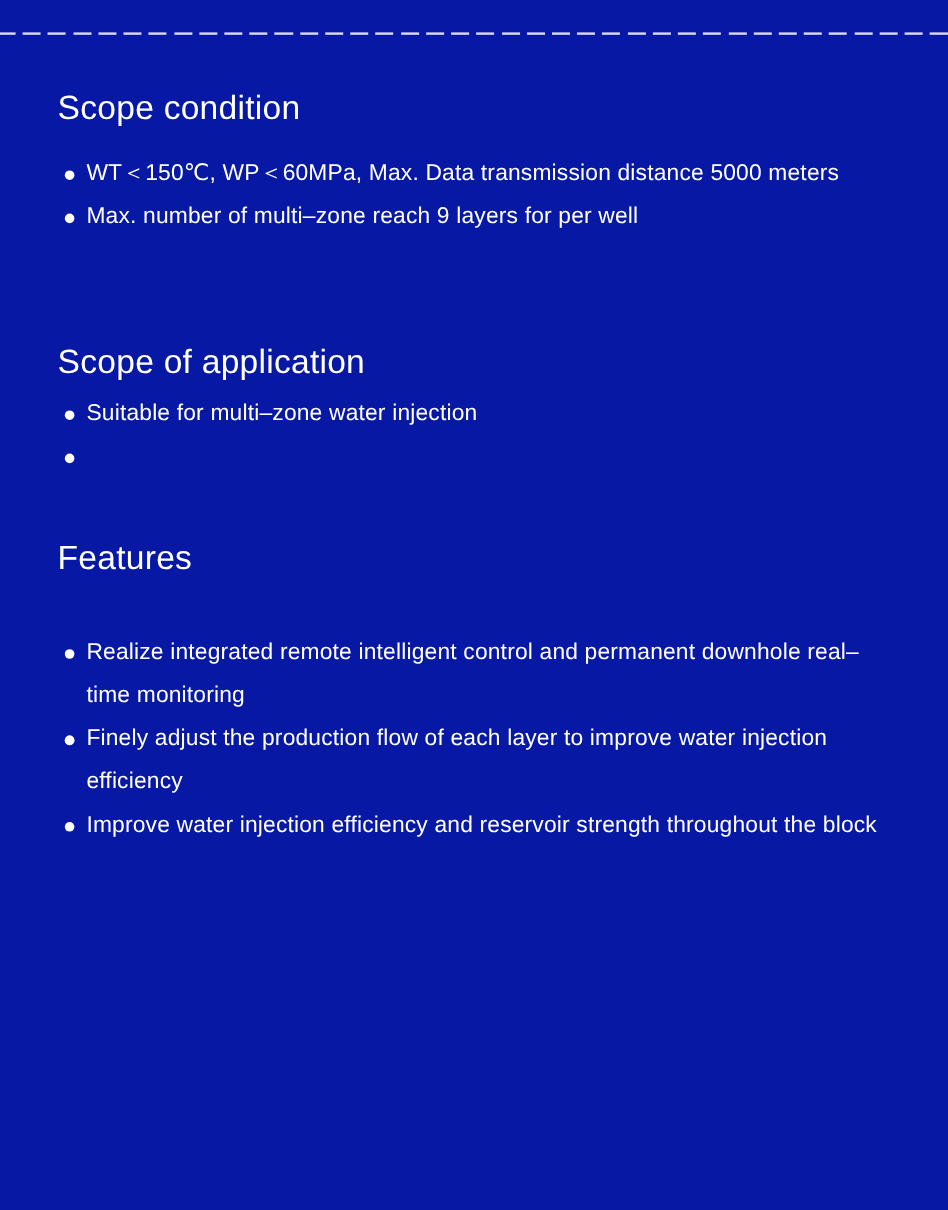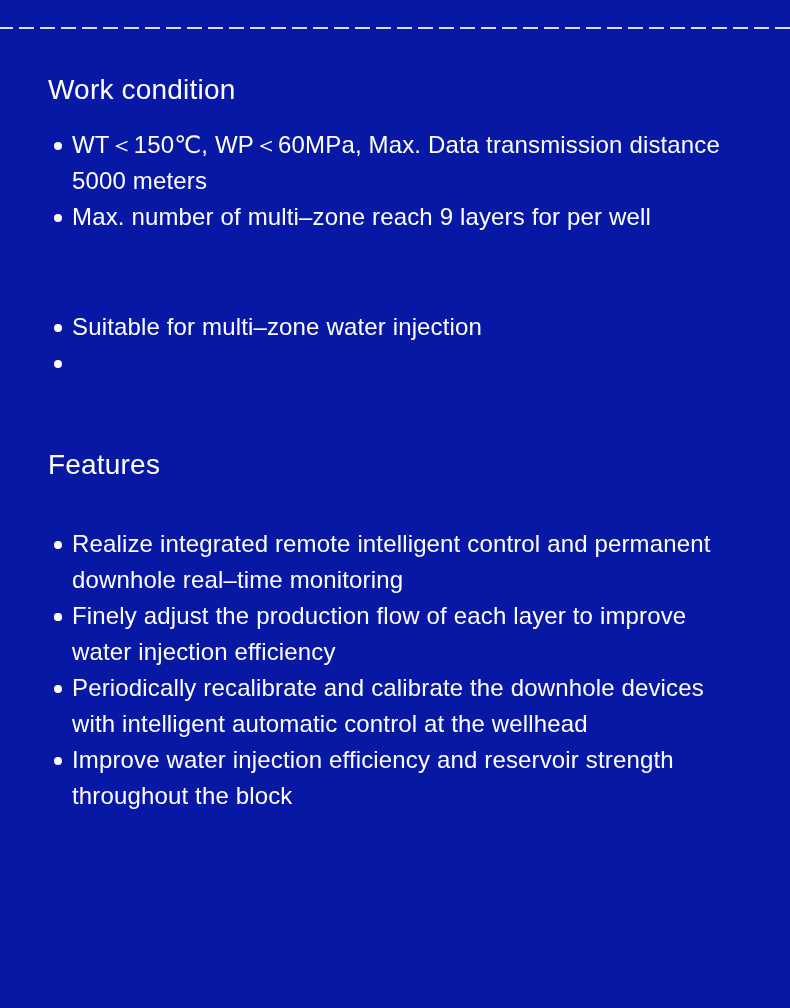--- a/index.html
+++ b/index.html
@@ -37,62 +37,62 @@
       letter-spacing: 0.2px;
     }
     .section ul {
       list-style: none;
       margin: 0;
       padding: 0;
     }
     .section li {
       position: relative;
       padding-left: 24px;
-      font-size: 24px;
+      font-size: 19px;
       line-height: 36px;
       letter-spacing: 0.15px;
     }
     .bullet {
       position: absolute;
       left: 6px;
       top: 15px;
       width: 8px;
       height: 8px;
       border-radius: 50%;
       background: #ffffff;
     }
     #sec-work { top: 73px; }
     #sec-work ul { margin-top: 20px; }
     #sec-scope { top: 285px; }
-    #sec-scope ul { margin-top: 24px; }
+    #sec-scope ul { margin-top: 8px; }
     #sec-features { top: 448px; }
     #sec-features ul { margin-top: 44px; }
   </style>
 </head>
 <body>
 
 <div class="dash-line"></div>
 
 <section class="section" id="sec-work">
-  <h2>Work condition</h2>
+  <h2>Scope condition</h2>
   <ul>
     <li><span class="bullet"></span><span>WT＜150℃, WP＜60MPa, Max. Data transmission distance 5000 meters</span></li>
     <li><span class="bullet"></span><span>Max. number of multi–zone reach 9 layers for per well</span></li>
   </ul>
 </section>
 
 <section class="section" id="sec-scope">
+  <h2>Scope of application</h2>
   <ul>
     <li><span class="bullet"></span><span>Suitable for multi–zone water injection</span></li>
     <li><span class="bullet"></span></li>
   </ul>
 </section>
 
 <section class="section" id="sec-features">
   <h2>Features</h2>
   <ul>
     <li><span class="bullet"></span><span>Realize integrated remote intelligent control and permanent downhole real–time monitoring</span></li>
     <li><span class="bullet"></span></li>
     <li><span class="bullet"></span><span>Finely adjust the production flow of each layer to improve water injection efficiency</span></li>
-    <li><span class="bullet"></span><span>Periodically recalibrate and calibrate the downhole devices with intelligent automatic control at the wellhead</span></li>
     <li><span class="bullet"></span><span>Improve water injection efficiency and reservoir strength throughout the block</span></li>
   </ul>
 </section>
 
 </body></html>

